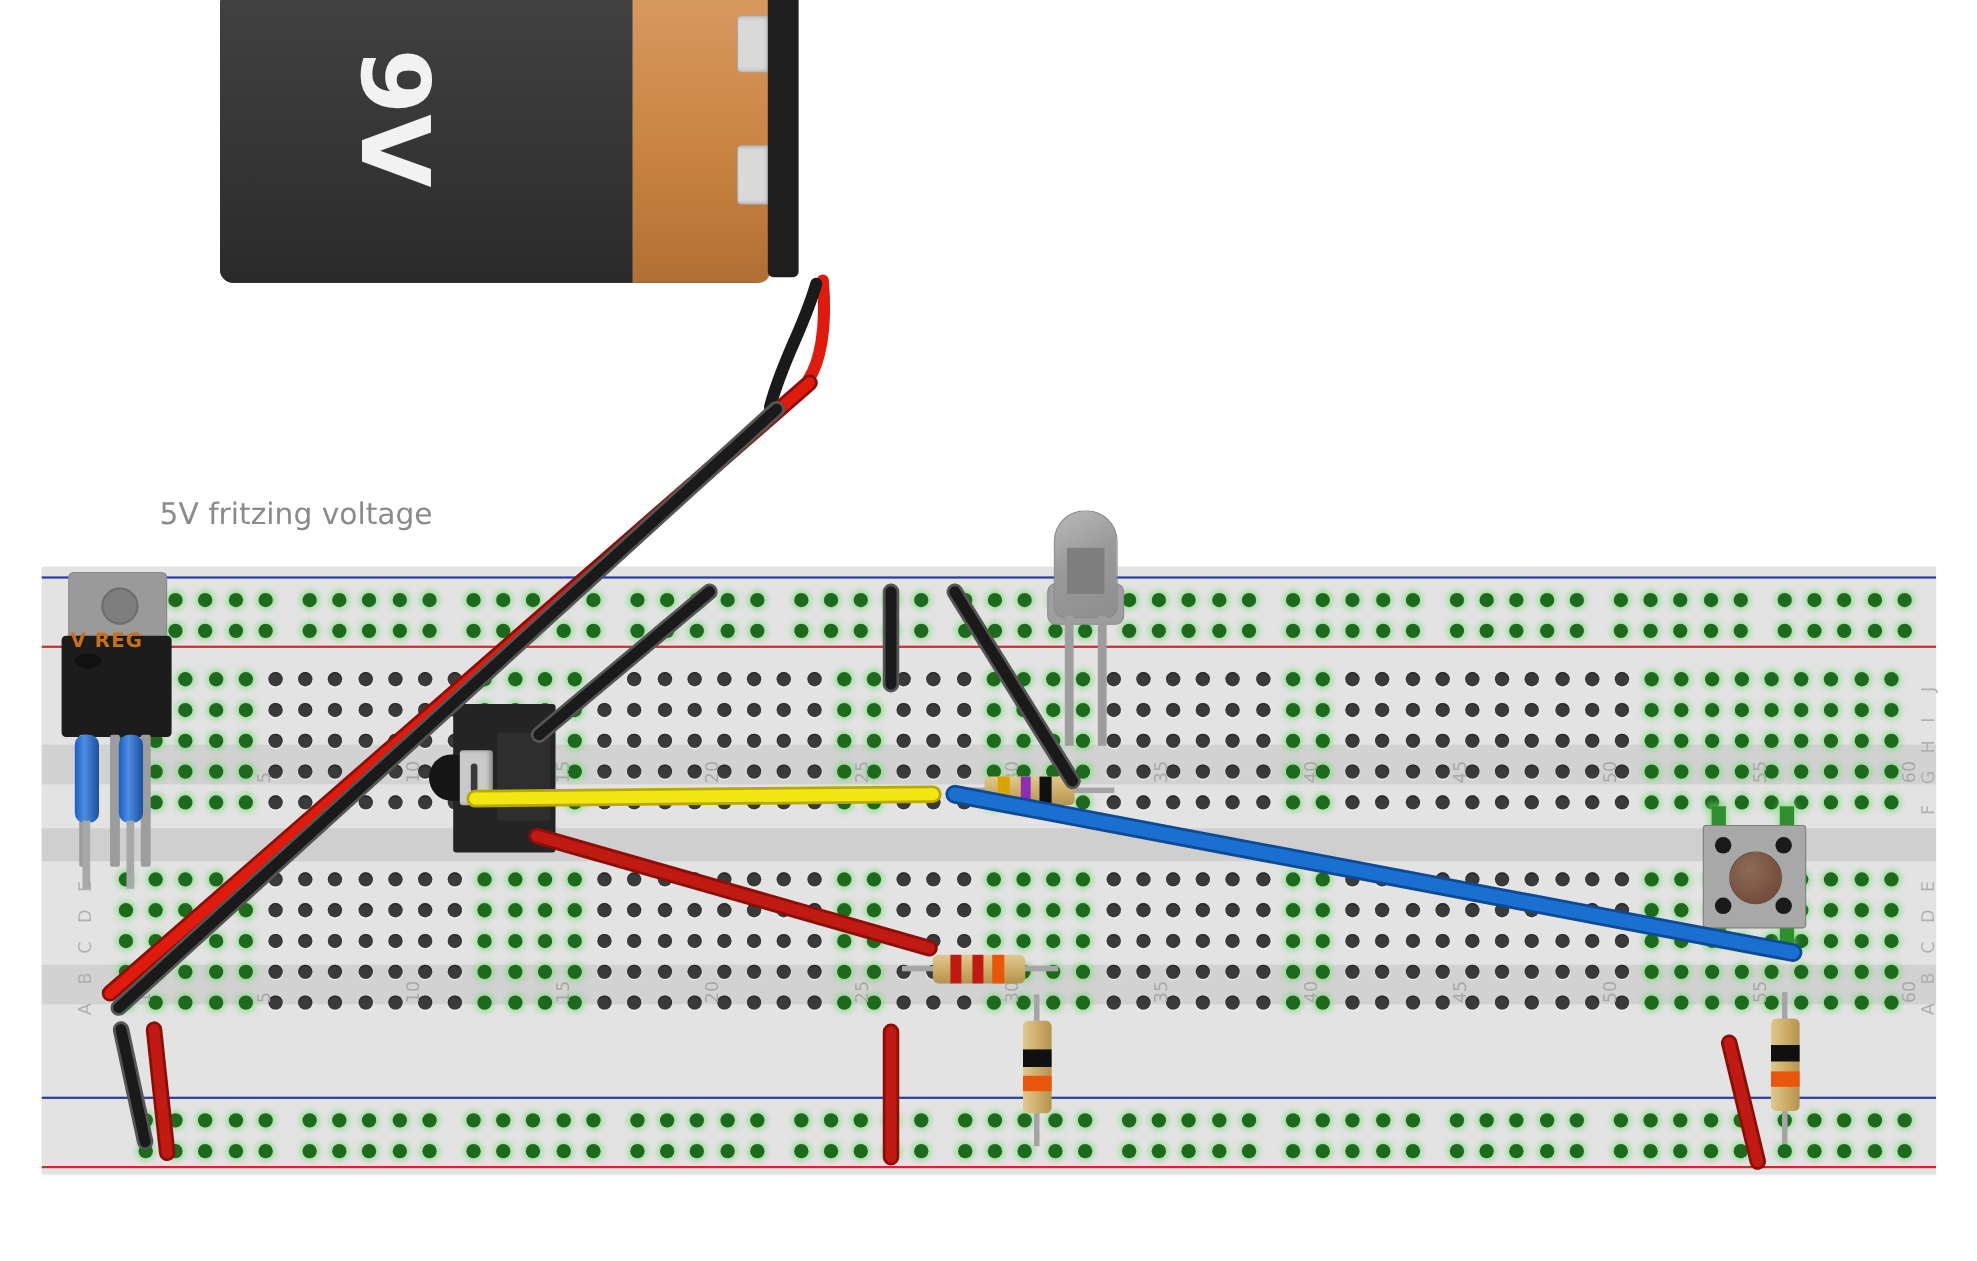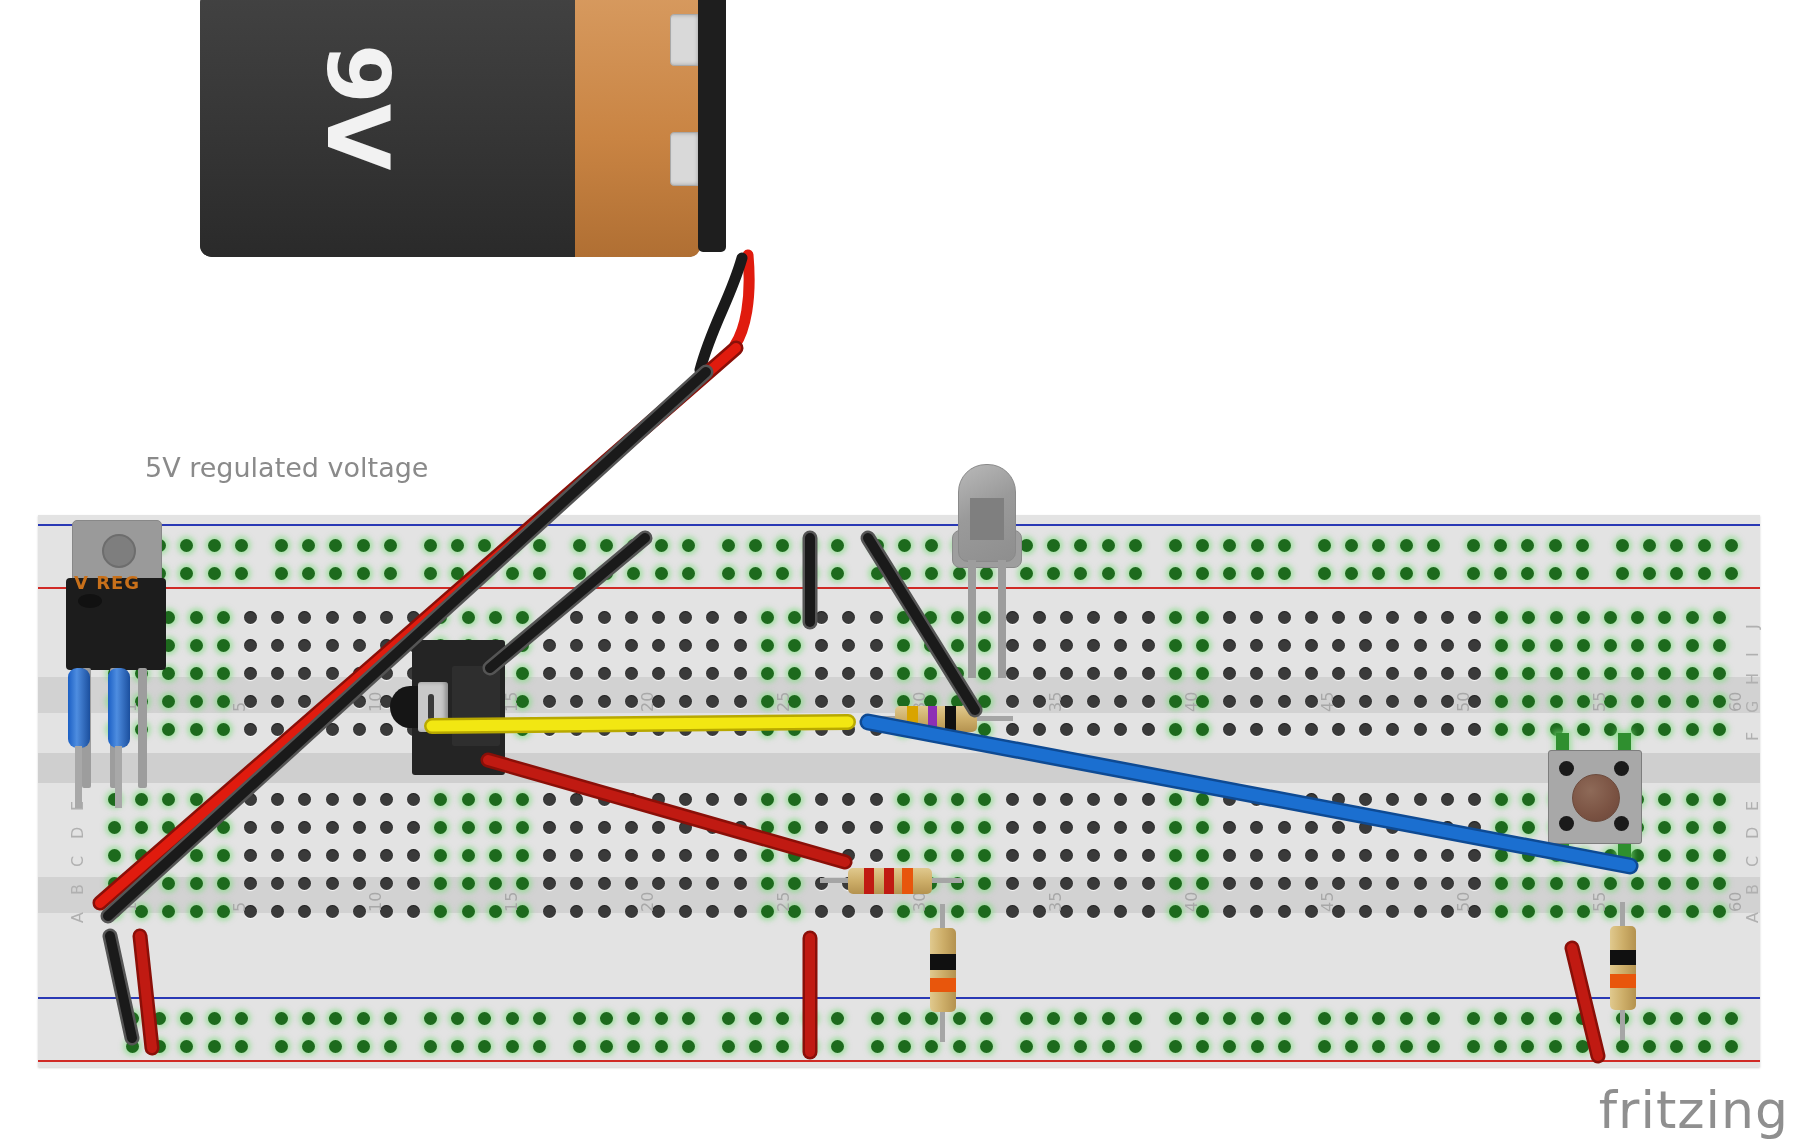--- a/index.html
+++ b/index.html
@@ -49,21 +49,21 @@
   .hole.g{background:#1d6a1d;box-shadow:0 0 5px 3px rgba(120,220,120,.55);}
 
   .colnum{position:absolute;font-size:16px;color:#a8a8a8;
           transform:rotate(-90deg);transform-origin:left top;
           font-family:"DejaVu Sans","Liberation Sans",sans-serif;}
   .rowlet{position:absolute;font-size:16px;color:#b0b0b0;
           transform:rotate(-90deg);transform-origin:left top;
           font-family:"DejaVu Sans","Liberation Sans",sans-serif;}
 
   
-  #vreg{left:60px;top:520px;width:112px;height:150px;}
+  #vreg{left:50px;top:520px;width:112px;height:150px;}
   .vreg-tab{position:absolute;left:12px;top:0;width:88px;height:72px;background:#9a9a9a;
             border-radius:5px 5px 0 0;border:1px solid #888;}
   .vreg-hole{position:absolute;left:42px;top:14px;width:30px;height:30px;border-radius:50%;
              background:#7e7e7e;border:2px solid #6d6d6d;}
   .vreg-body{position:absolute;left:6px;top:58px;width:100px;height:92px;background:#1c1c1c;
              border-radius:4px;}
   .vreg-txt{position:absolute;left:14px;top:52px;color:#c8701a;font-size:18px;font-weight:700;
             letter-spacing:1px;font-family:"DejaVu Sans","Liberation Sans",sans-serif;}
   .vreg-dot{position:absolute;left:18px;top:74px;width:24px;height:14px;border-radius:50%;background:#111;}
   .vreg-leg{position:absolute;width:9px;background:#9d9d9d;border-radius:2px;}
@@ -135,21 +135,21 @@
     <div class="bat-term t1"></div>
     <div class="bat-term t2"></div>
     <div class="bat-cap"></div>
   </div>
 
   <svg class="abs" style="left:0;top:0;width:1797px;height:1146px;pointer-events:none;">
     <path d="M 748 255 C 752 300 745 330 735 345" stroke="#e01b0e" stroke-width="11" fill="none" stroke-linecap="round"></path>
     <path d="M 742 258 C 730 300 712 325 700 370" stroke="#1a1a1a" stroke-width="11" fill="none" stroke-linecap="round"></path>
   </svg>
 
-  <div class="abs" id="vlabel">5V regulated voltage</div>
+  <div class="abs" id="vlabel">5V fritzing voltage</div>
 
   <div class="abs" id="bb">
 
     <div class="rail-line rail-blue" style="top:9px;"></div>
     <div class="rail-line rail-red" style="top:72px;"></div>
     <div class="rail-line rail-blue" style="top:482px;"></div>
     <div class="rail-line rail-red" style="top:545px;"></div>
     <div class="bb-trough" style="top:162px;"></div>
     <div class="bb-trough" style="top:238px;height:30px;background:#cfcfcf;"></div>
     <div class="bb-trough" style="top:362px;"></div>
@@ -1165,15 +1165,14 @@
       <path d="M 810 938 L 810 1052" stroke="#8a0f08" stroke-width="15" fill="none" stroke-linecap="round"></path>
       <path d="M 810 938 L 810 1052" stroke="#c01a12" stroke-width="10" fill="none" stroke-linecap="round"></path>
     </g>
 
     <g>
       <path d="M 1572 948 L 1598 1056" stroke="#8a0f08" stroke-width="15" fill="none" stroke-linecap="round"></path>
       <path d="M 1572 948 L 1598 1056" stroke="#c01a12" stroke-width="10" fill="none" stroke-linecap="round"></path>
     </g>
   </svg>
 
-  <div class="abs" id="fritzlogo">fritzing</div>
 
 </div>
 
 </body></html>

